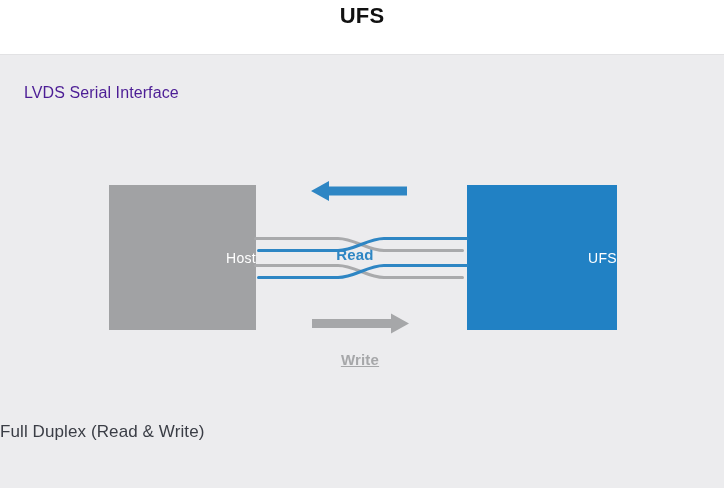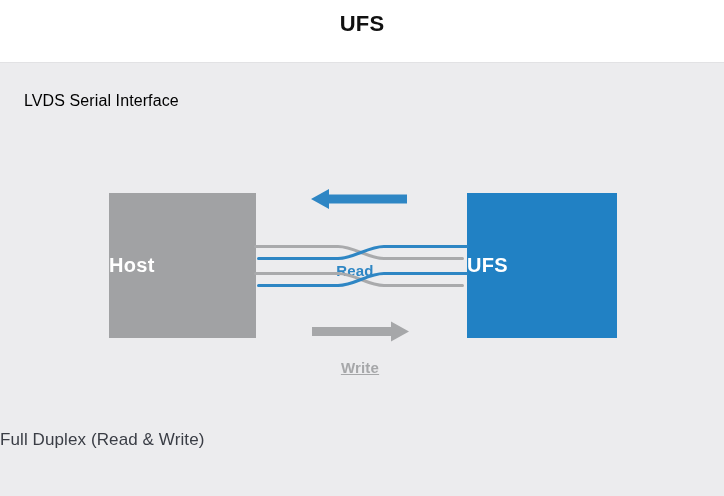--- a/index.html
+++ b/index.html
@@ -7,21 +7,20 @@
     padding: 0;
     background: #ffffff;
     font-family: "Liberation Sans", sans-serif;
   }
   .stage {
     position: relative;
     width: 724px;
     height: 488px;
     background: #ffffff;
     overflow: hidden;
-    margin-top: 8px;
   }
   .title {
     position: absolute;
     top: 3px;
     left: 0;
     width: 724px;
     text-align: center;
     font-size: 22px;
     font-weight: bold;
     letter-spacing: 0.2px;
@@ -39,65 +38,65 @@
     position: absolute;
     left: 24px;
     top: 29px;
     font-size: 16px;
     letter-spacing: 0.1px;
   }
   .node-box {
     position: absolute;
     display: flex;
     align-items: center;
-    justify-content: flex-start;
-    font-size: 20px;
-    font-weight: bold;
+    justify-content: flex-end;
+    font-size: 14px;
+    font-weight: normal;
     letter-spacing: 0.3px;
   }
   .host-box { left: 109px; top: 130px; width: 147px; height: 145px; }
   .ufs-box  { left: 467px; top: 130px; width: 150px; height: 145px; }
   .lines-svg {
     position: absolute;
     top: 0;
     left: 0;
     width: 724px;
     height: 496px;
     pointer-events: none;
   }
   .flow-label {
     position: absolute;
     width: 60px;
     text-align: center;
     font-size: 15px;
     font-weight: bold;
     letter-spacing: 0.2px;
   }
-  .read-label  { left: 325px; top: 199px; }
+  .read-label  { left: 325px; top: 191px; }
   .write-label { left: 330px; top: 296px; }
   .caption {
     position: absolute;
     left: 0;
     top: 367px;
     width: 724px;
     text-align: left;
     font-size: 17px;
     letter-spacing: 0.1px;
   }
 </style>
 </head>
 <body>
 
 <div class="stage">
 
   <div class="title" style="color: rgb(17, 17, 17);">UFS</div>
 
   <div class="panel" style="background: rgb(236, 236, 238);">
 
-    <div class="panel-label" style="color: #000000; text-align: center;">LVDS Serial Interface</div>
+    <div class="panel-label" style="color: #4c1d95; text-align: center;">LVDS Serial Interface</div>
 
     <div class="node-box host-box" style="background: rgb(161, 162, 164); color: rgb(255, 255, 255);">
       <span>Host</span>
     </div>
 
     <div class="node-box ufs-box" style="background: rgb(33, 129, 196); color: rgb(255, 255, 255);">
       <span>UFS</span>
     </div>
 
     <div class="flow-label read-label" style="color: rgb(46, 134, 196);">Read</div>

